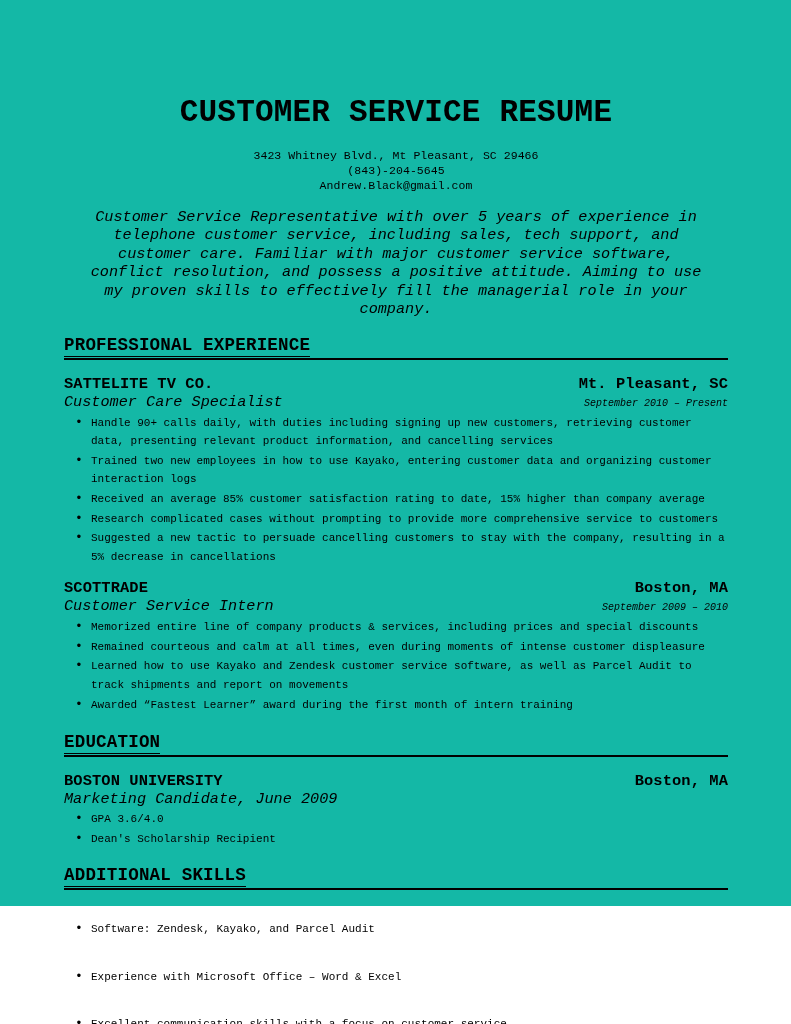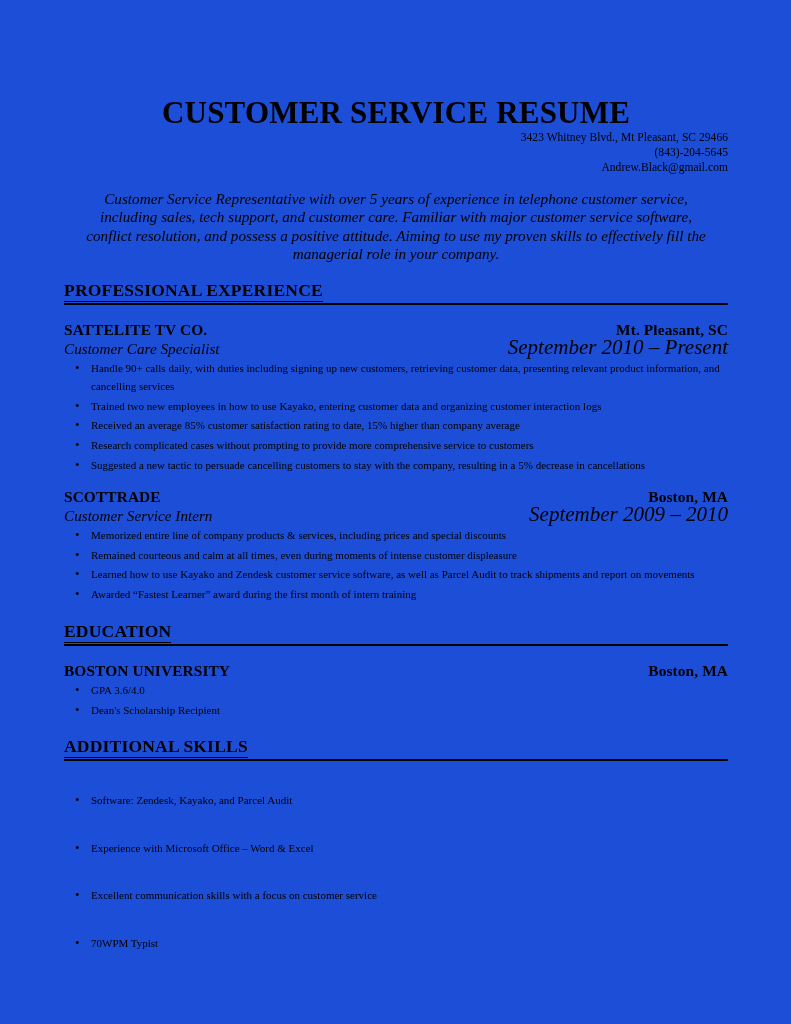--- a/index.html
+++ b/index.html
@@ -10,45 +10,46 @@
   body {
     width: 791px;
     height: 1024px;
     font-family: "Liberation Serif", "DejaVu Serif", serif;
     color: #000000;
     overflow: hidden;
   }
   .page {
     position: relative;
     width: 791px;
-    height: 1024px;
-    background: #1d4ed8;
+    height: 906px;
+    background: #14b8a6;
     box-sizing: border-box;
     padding: 0;
+    font-family: Liberation Mono, monospace;
   }
   .sheet {
     position: absolute;
     left: 64px;
     top: 0;
     width: 664px;
   }
 
   
   .doc-title {
     text-align: center;
     font-size: 31px;
     font-weight: bold;
     letter-spacing: 0.2px;
     margin: 0;
     padding-top: 97px;
     line-height: 1.05;
   }
   .contact-block {
-    text-align: right;
-    margin-top: 0;
+    text-align: center;
+    margin-top: 18px;
   }
   .contact-line {
     font-size: 11.5px;
     line-height: 15px;
     letter-spacing: 0.05px;
   }
 
   
   .summary {
     margin-top: 15px;
@@ -98,21 +99,21 @@
     font-size: 15.4px;
     font-weight: bold;
     letter-spacing: 0.1px;
     text-align: right;
   }
   .role {
     font-size: 15.2px;
     font-style: italic;
   }
   .dates {
-    font-size: 21px;
+    font-size: 10px;
     font-style: italic;
     margin-left: 28px;
   }
 
   
   ul.bullets {
     list-style: none;
     margin: 2px 0 0 0;
     padding: 0;
   }
@@ -218,20 +219,21 @@
     <div class="section" style="margin-top:18px;">
       <div class="section-head">
         <span class="section-head-text">EDUCATION</span>
       </div>
 
       <div class="edu-entry">
         <div class="entry-row">
           <span class="org">BOSTON UNIVERSITY</span>
           <span class="loc">Boston, MA</span>
         </div>
+        <div class="role">Marketing Candidate, June 2009</div>
         <ul class="bullets edu">
           <li>GPA 3.6/4.0</li>
           <li>Dean's Scholarship Recipient</li>
         </ul>
       </div>
     </div>
 
     <div class="section" style="margin-top:16px;">
       <div class="section-head">
         <span class="section-head-text">ADDITIONAL SKILLS</span>

